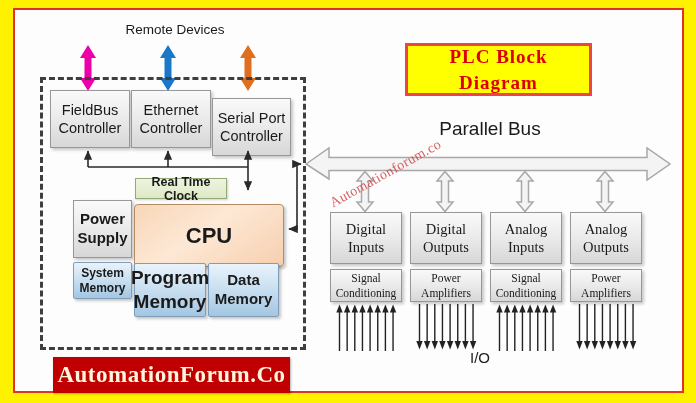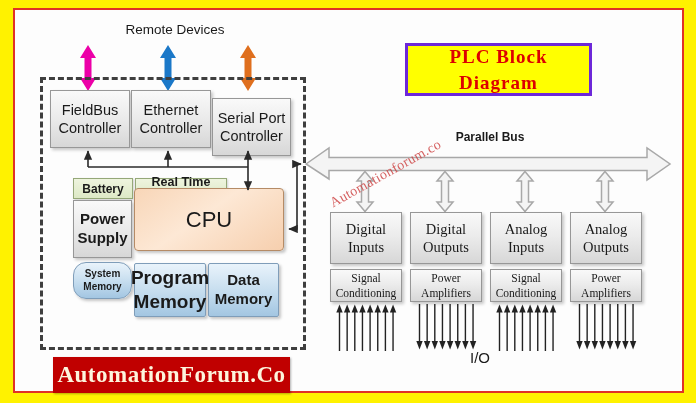--- a/index.html
+++ b/index.html
@@ -17,21 +17,21 @@
   .greenbox{background:linear-gradient(180deg,#eef4de 0%,#dde9c6 100%);
         border:1px solid #95a878;box-shadow:1px 1px 2px rgba(0,0,0,0.18);
         display:flex;align-items:center;justify-content:center;}
   .bluebox{background:linear-gradient(180deg,#e9f3fb 0%,#c4dcee 55%,#a3c6e2 100%);
         border:1px solid #7f9db9;border-radius:2px;box-shadow:2px 2px 3px rgba(0,0,0,0.22);
         display:flex;align-items:center;justify-content:center;line-height:1.25;}
   #cpu{background:linear-gradient(145deg,#f8d6b8 0%,#fde8d5 45%,#f6cfae 100%);
         border:1px solid #b58b66;border-radius:4px;box-shadow:2px 2px 3px rgba(0,0,0,0.22);
         display:flex;align-items:center;justify-content:center;}
   #processor-box{border:3px dashed #3f3f3f;}
-  #title-box{box-sizing:border-box;border:3px solid #6d28d9;
+  #title-box{box-sizing:border-box;border:3px solid #ef4444;
         font-family:"Liberation Serif",serif;font-weight:bold;font-size:19px;
         letter-spacing:1px;line-height:1.32;display:flex;align-items:center;justify-content:center;}
   #brand-box{font-family:"Liberation Serif",serif;font-weight:bold;font-size:23px;
         display:flex;align-items:center;justify-content:center;letter-spacing:.5px;
         box-shadow:1px 1px 2px rgba(0,0,0,0.3);}
   #watermark{transform:rotate(-29deg);transform-origin:0 50%;
         font-family:"Liberation Serif",serif;font-size:14px;letter-spacing:.4px;opacity:.8;}
   #processor-label{font-style:italic;font-size:23px;}
   .io-col{width:72px;display:flex;flex-direction:column;align-items:stretch;}
   .io-title{height:50px;margin-bottom:5px;font-size:14.5px;}
@@ -59,39 +59,38 @@
 
   <div id="processor-box" class="abs" style="left:40px;top:77px;width:260px;height:267px;"></div>
 
   <div class="abs gbox center multi" style="left:50px;top:90px;width:78px;height:56px;font-size:14.5px;">FieldBus
 Controller</div>
   <div class="abs gbox center multi" style="left:131px;top:90px;width:78px;height:56px;font-size:14.5px;">Ethernet
 Controller</div>
   <div class="abs gbox center multi" style="left:212px;top:98px;width:77px;height:56px;font-size:14.5px;">Serial Port
 Controller</div>
 
-  <div class="abs greenbox center" style="left:73px;top:178px;width:58px;height:19px;font-size:12px;font-weight:bold;">Battery</div>
   <div class="abs greenbox center" style="left:135px;top:178px;width:90px;height:19px;font-size:12.5px;font-weight:bold;">Real Time Clock</div>
 
   <div class="abs gbox center multi" style="left:73px;top:200px;width:57px;height:56px;font-size:15px;font-weight:bold;">Power
 Supply</div>
-  <div id="cpu" class="abs center" style="left:134px;top:188px;width:148px;height:61px;font-size:22px;font-weight:normal;">CPU</div>
-
-  <div class="abs bluebox center multi" style="left:73px;top:262px;width:57px;height:35px;font-size:10px;font-weight:bold;border-radius:13px;">System
+  <div id="cpu" class="abs center" style="left:134px;top:204px;width:148px;height:61px;font-size:22px;font-weight:bold;">CPU</div>
+
+  <div class="abs bluebox center multi" style="left:73px;top:262px;width:57px;height:35px;font-size:12px;font-weight:bold;">System
 Memory</div>
   <div class="abs bluebox center multi" style="left:134px;top:263px;width:70px;height:52px;font-size:19px;font-weight:bold;">Program
 Memory</div>
   <div class="abs bluebox center multi" style="left:208px;top:263px;width:69px;height:52px;font-size:15px;font-weight:bold;">Data
 Memory</div>
 
 
   <div id="title-box" class="abs center multi" style="left: 405px; top: 43px; width: 187px; height: 53px; background: rgb(255, 255, 0); color: rgb(221, 0, 0);">PLC Block
 Diagram</div>
 
-  <div class="abs center" style="left:425px;top:130px;width:130px;font-size:12px;font-weight:bold;">Parallel Bus</div>
+  <div class="abs center" style="left:425px;top:118px;width:130px;font-size:19px;font-weight:normal;">Parallel Bus</div>
 
   <svg class="abs" style="left:0;top:0;" width="696" height="403">
     <defs>
       <marker id="ah" markerWidth="7" markerHeight="7" refX="5.5" refY="2.6" orient="auto">
         <path d="M0,0 L6,2.6 L0,5.2 Z" fill="#2a2a2a"></path>
       </marker>
     </defs>
     <g stroke="#2a2a2a" stroke-width="1.6" fill="none">
       <path d="M88,167 L88,151" marker-end="url(#ah)"></path>
       <path d="M168,167 L168,151" marker-end="url(#ah)"></path>

